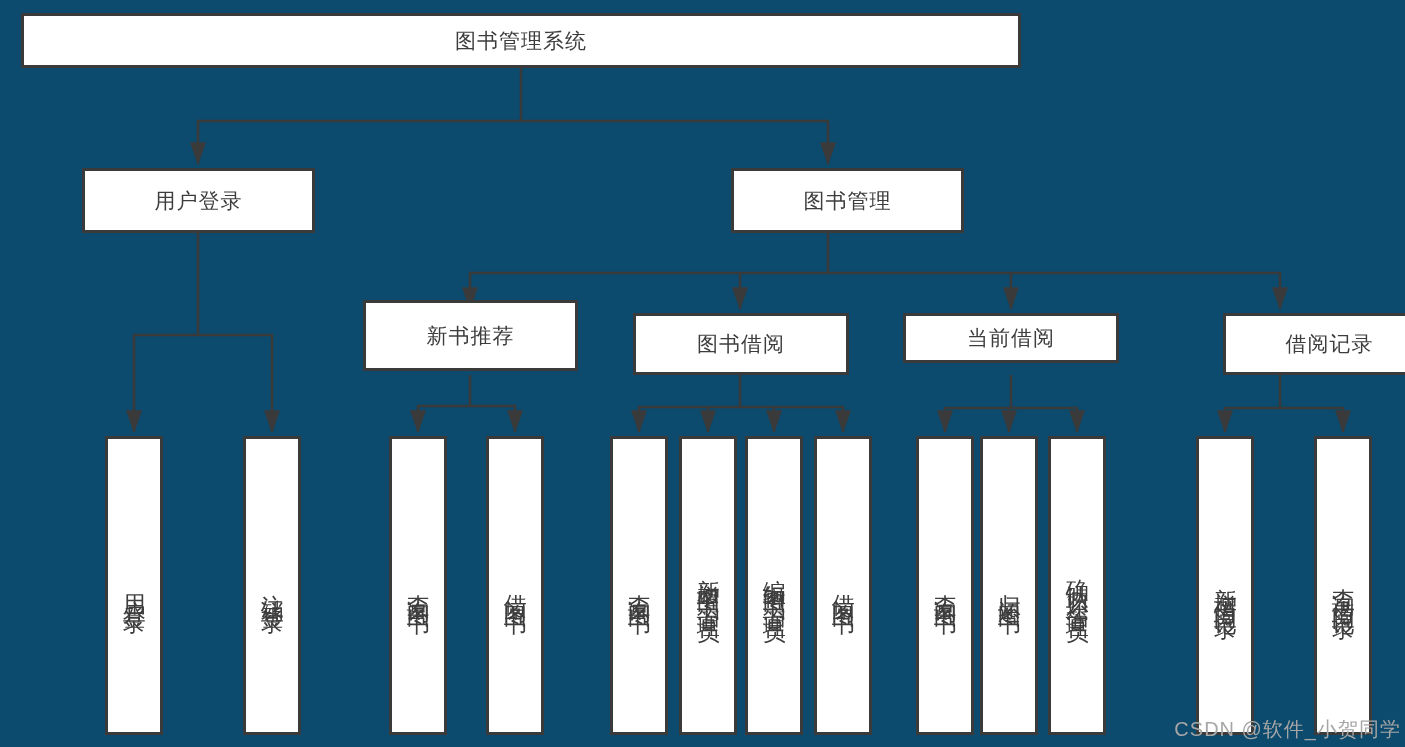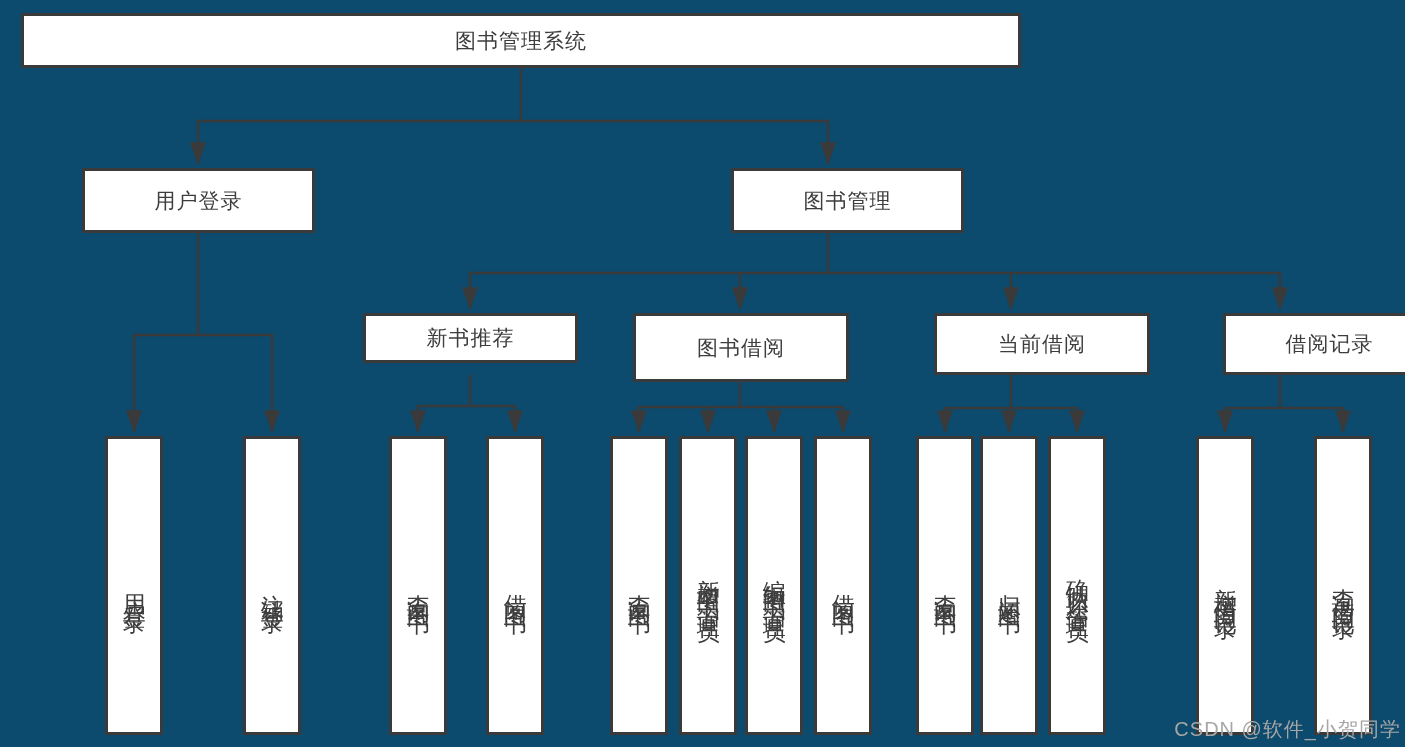--- a/index.html
+++ b/index.html
@@ -95,23 +95,23 @@
       <line x1="1225" y1="408" x2="1225" y2="432" marker-end="url(#arrow)"></line>
       <line x1="1343" y1="408" x2="1343" y2="432" marker-end="url(#arrow)"></line>
     </g>
   </svg>
 
   <div class="node" style="left:21px;top:13px;width:1000px;height:55px;">图书管理系统</div>
 
   <div class="node" style="left:82px;top:168px;width:233px;height:65px;">用户登录</div>
   <div class="node" style="left:712px;top:168px;width:233px;height:65px;margin-left:19px;">图书管理</div>
 
-  <div class="node" style="left:363px;top:313px;width:215px;height:50px;">新书推荐</div>
-  <div class="node" style="left:633px;top:313px;width:216px;height:69px;">图书借阅</div>
-  <div class="node" style="left:903px;top:313px;width:216px;height:62px;margin-left:31px;">当前借阅</div>
+  <div class="node" style="left:363px;top:300px;width:215px;height:71px;">新书推荐</div>
+  <div class="node" style="left:633px;top:313px;width:216px;height:62px;">图书借阅</div>
+  <div class="node" style="left:903px;top:313px;width:216px;height:50px;">当前借阅</div>
   <div class="node" style="left:1223px;top:313px;width:213px;height:62px;">借阅记录</div>
 
   <div class="node leaf" style="left:105px;top:436px;width:58px;height:299px;">用户登录</div>
   <div class="node leaf" style="left:243px;top:436px;width:58px;height:299px;">注销登录</div>
 
   <div class="node leaf" style="left:389px;top:436px;width:58px;height:299px;">查询图书</div>
   <div class="node leaf" style="left:486px;top:436px;width:58px;height:299px;">借阅图书</div>
 
   <div class="node leaf" style="left:610px;top:436px;width:58px;height:299px;">查询图书</div>
   <div class="node leaf" style="left:679px;top:436px;width:58px;height:299px;">新增图书（管理员）</div>

